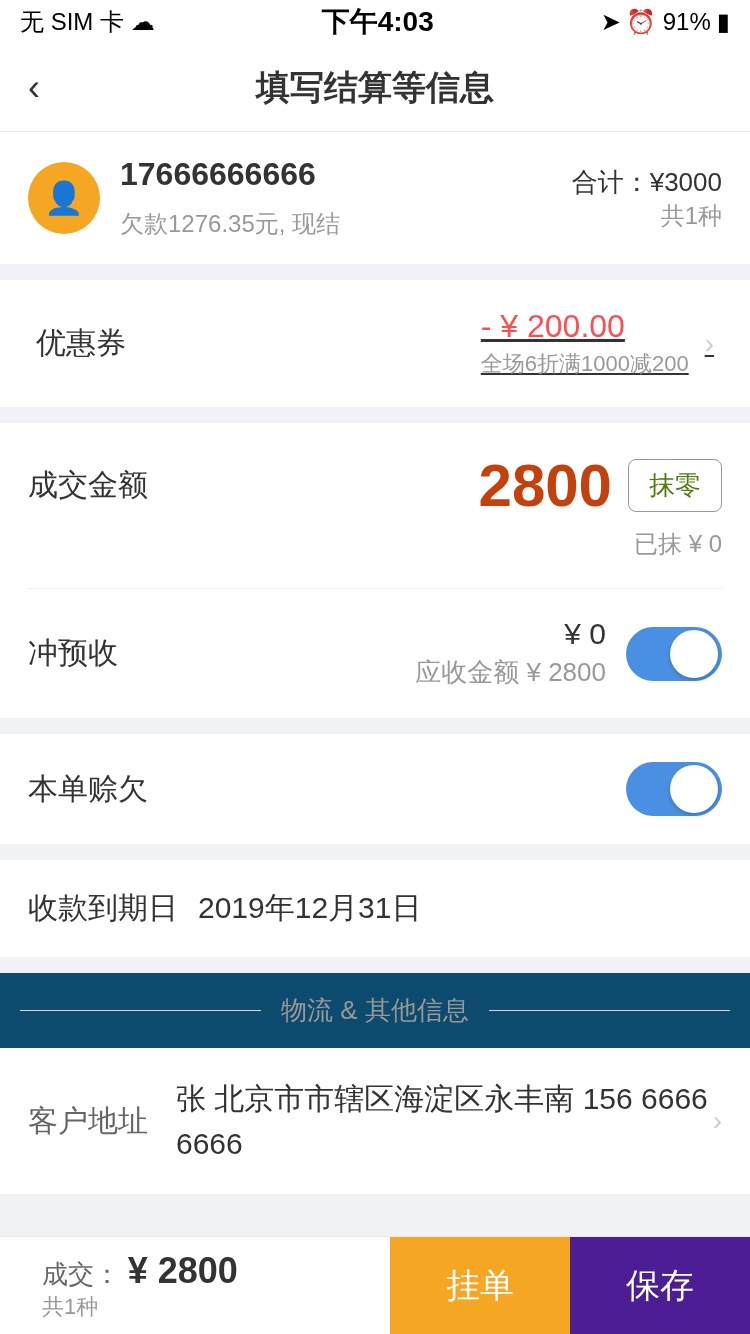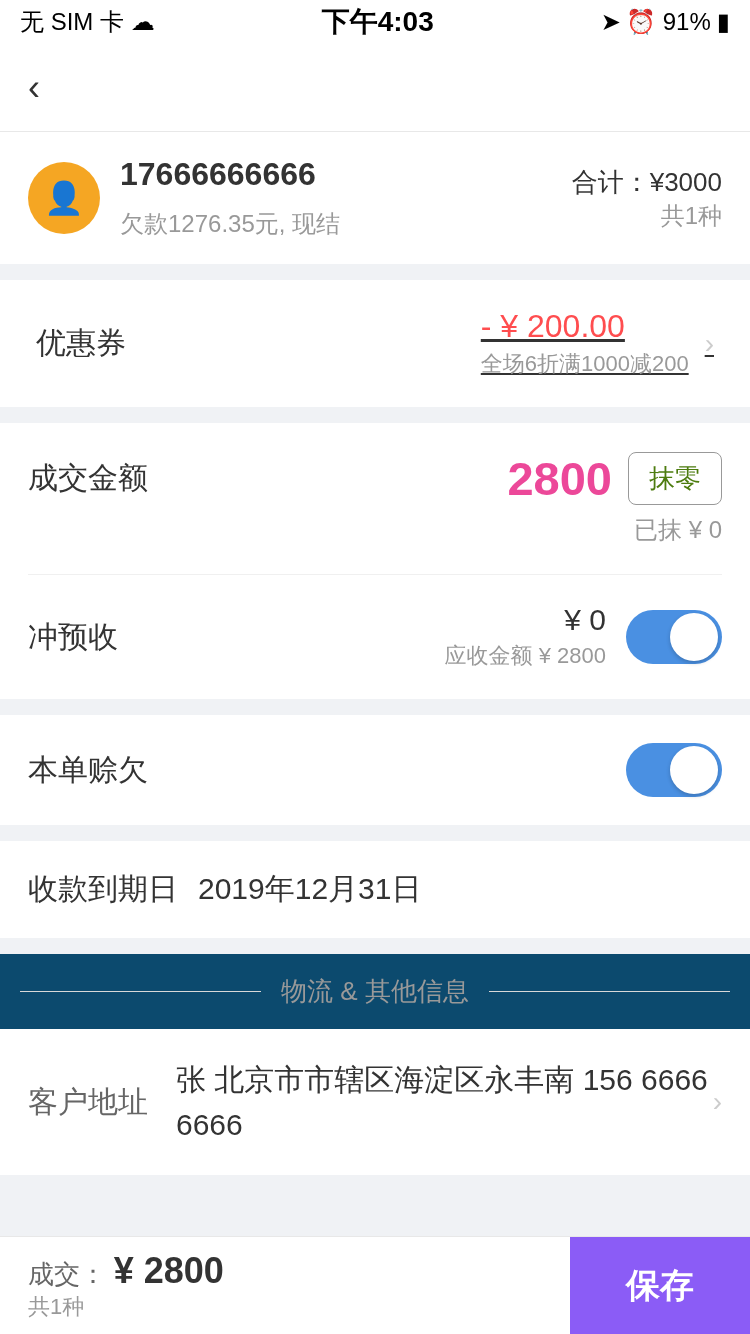--- a/index.html
+++ b/index.html
@@ -107,21 +107,21 @@
       margin-bottom: 0;
     }
     .amount-row {
       display: flex;
       align-items: center;
       justify-content: space-between;
       margin-bottom: 8px;
     }
     .amount-label { font-size: 30px; color: #333; }
     .amount-right { display: flex; align-items: center; gap: 16px; }
-    .amount-value { font-size: 47px; font-weight: 700; color: #ec4899; }
+    .amount-value { font-size: 60px; font-weight: 700; color: #c2410c; }
     .round-btn {
       border: 1px solid #999;
       border-radius: 8px;
       padding: 8px 20px;
       font-size: 26px;
       color: #4d7c0f;
       background: #fff;
       cursor: pointer;
     }
     .amount-sub { font-size: 24px; color: #999; text-align: right; }
@@ -138,21 +138,21 @@
       background: #fff;
       padding: 28px 28px;
       display: flex;
       align-items: center;
       justify-content: space-between;
     }
     .precollect-label { font-size: 30px; color: #333; }
     .precollect-right { display: flex; align-items: center; gap: 20px; }
     .precollect-amount { text-align: right; }
     .precollect-value { font-size: 30px; color: #333; }
-    .precollect-sub { font-size: 22px; color: #999; margin-top: 4px; }
+    .precollect-sub { font-size: 26px; color: #999; margin-top: 4px; }
 
     
     .toggle {
       width: 96px;
       height: 54px;
       border-radius: 27px;
       background: #4a90e2;
       position: relative;
       cursor: pointer;
       flex-shrink: 0;
@@ -220,49 +220,48 @@
       left: 0;
       width: 750px;
       height: 98px;
       background: #fff;
       display: flex;
       align-items: center;
       border-top: 1px solid #e8e8e8;
     }
     .footer-info {
       flex: 1;
-      padding: 0 28px;
+      padding: 0 42px;
     }
     .footer-deal { font-size: 26px; color: #666; }
     .footer-amount { font-size: 36px; font-weight: 700; color: #333; display: inline; }
     .footer-count { font-size: 22px; color: #999; }
     .btn-hang {
       width: 180px;
       height: 98px;
       background: #f5a623;
       display: flex;
       align-items: center;
       justify-content: center;
       font-size: 34px;
       color: #fff;
       font-weight: 500;
       cursor: pointer;
     }
     .btn-save {
       width: 180px;
       height: 98px;
-      background: #8b5cf6;
+      background: #4c1d95;
       display: flex;
       align-items: center;
       justify-content: center;
       font-size: 34px;
       color: #fff;
-      font-weight: 700;
-      cursor: pointer;
-      margin-left: 40px;
+      font-weight: 400;
+      cursor: pointer;
     }
 
     .gray-bg {
       background: #f0f2f5;
       height: 180px;
     }
 
     .content-area {
       padding-bottom: 98px;
     }
@@ -278,20 +277,21 @@
   <div class="status-right">
     <span>➤</span>
     <span>⏰</span>
     <span>91%</span>
     <span>▮</span>
   </div>
 </div>
 
 <div class="nav-bar">
   <div class="nav-back">‹</div>
+  <div class="nav-title">填写结算等信息</div>
 </div>
 
 <div class="content-area">
 
   <div class="user-row section">
     <div class="user-left">
       <div class="avatar">
         <span>👤</span>
       </div>
       <div>
@@ -376,14 +376,15 @@
 </div>
 
 <div class="footer">
   <div class="footer-info">
     <div>
       <span class="footer-deal">成交：</span>
       <span class="footer-amount">¥ 2800</span>
     </div>
     <div class="footer-count">共1种</div>
   </div>
+  <div class="btn-hang">挂单</div>
   <div class="btn-save">保存</div>
 </div>
 
 </body></html>

